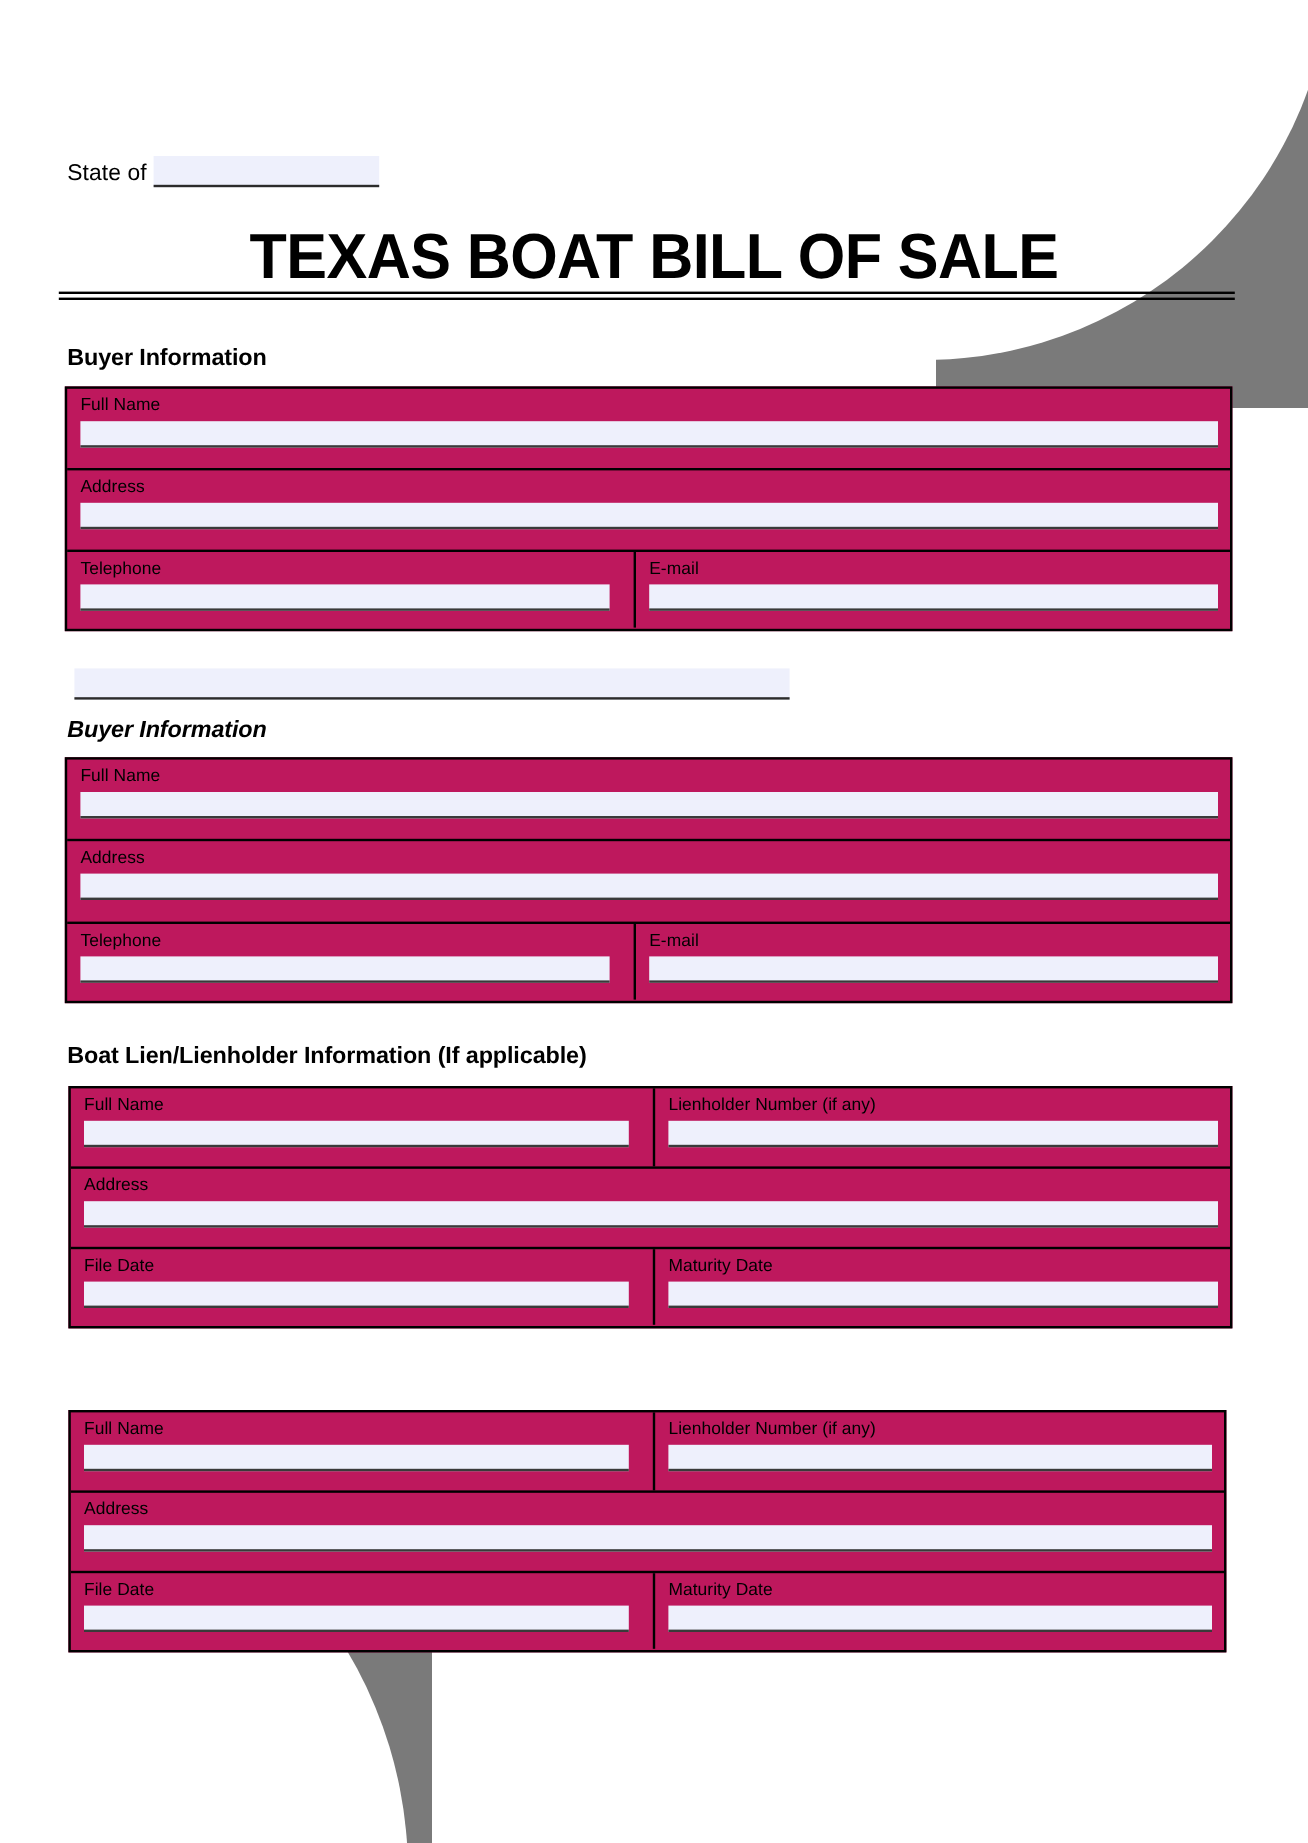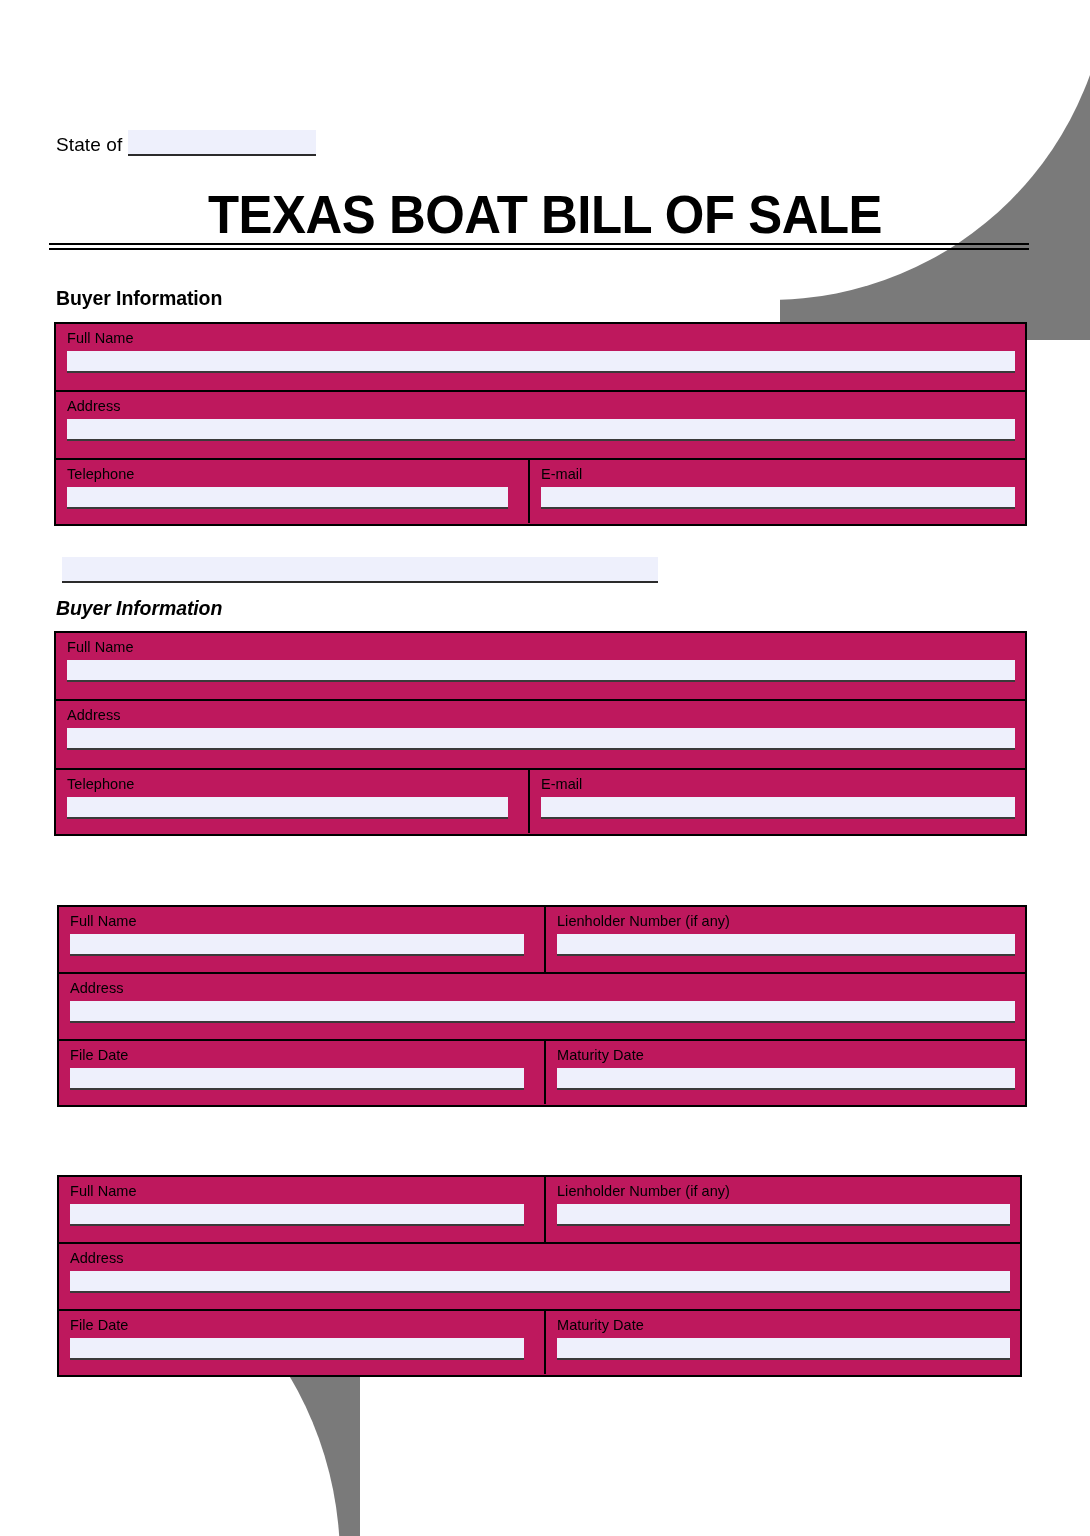--- a/index.html
+++ b/index.html
@@ -235,20 +235,21 @@
         <div class="f-label">Telephone</div>
         <div class="f-input short"></div>
       </div>
       <div class="f-cell">
         <div class="f-label">E-mail</div>
         <div class="f-input"></div>
       </div>
     </div>
   </div>
 
+  <div class="section-heading" style="top:869px;">Boat Lien/Lienholder Information (If applicable)</div>
 
   <div class="form-table" style="left:57px; top:905px; width:970px; height:202px;">
     <div class="f-row" style="height:67px;">
       <div class="f-cell divided" style="flex:0 0 487px;">
         <div class="f-label">Full Name</div>
         <div class="f-input short"></div>
       </div>
       <div class="f-cell">
         <div class="f-label">Lienholder Number (if any)</div>
         <div class="f-input"></div>

